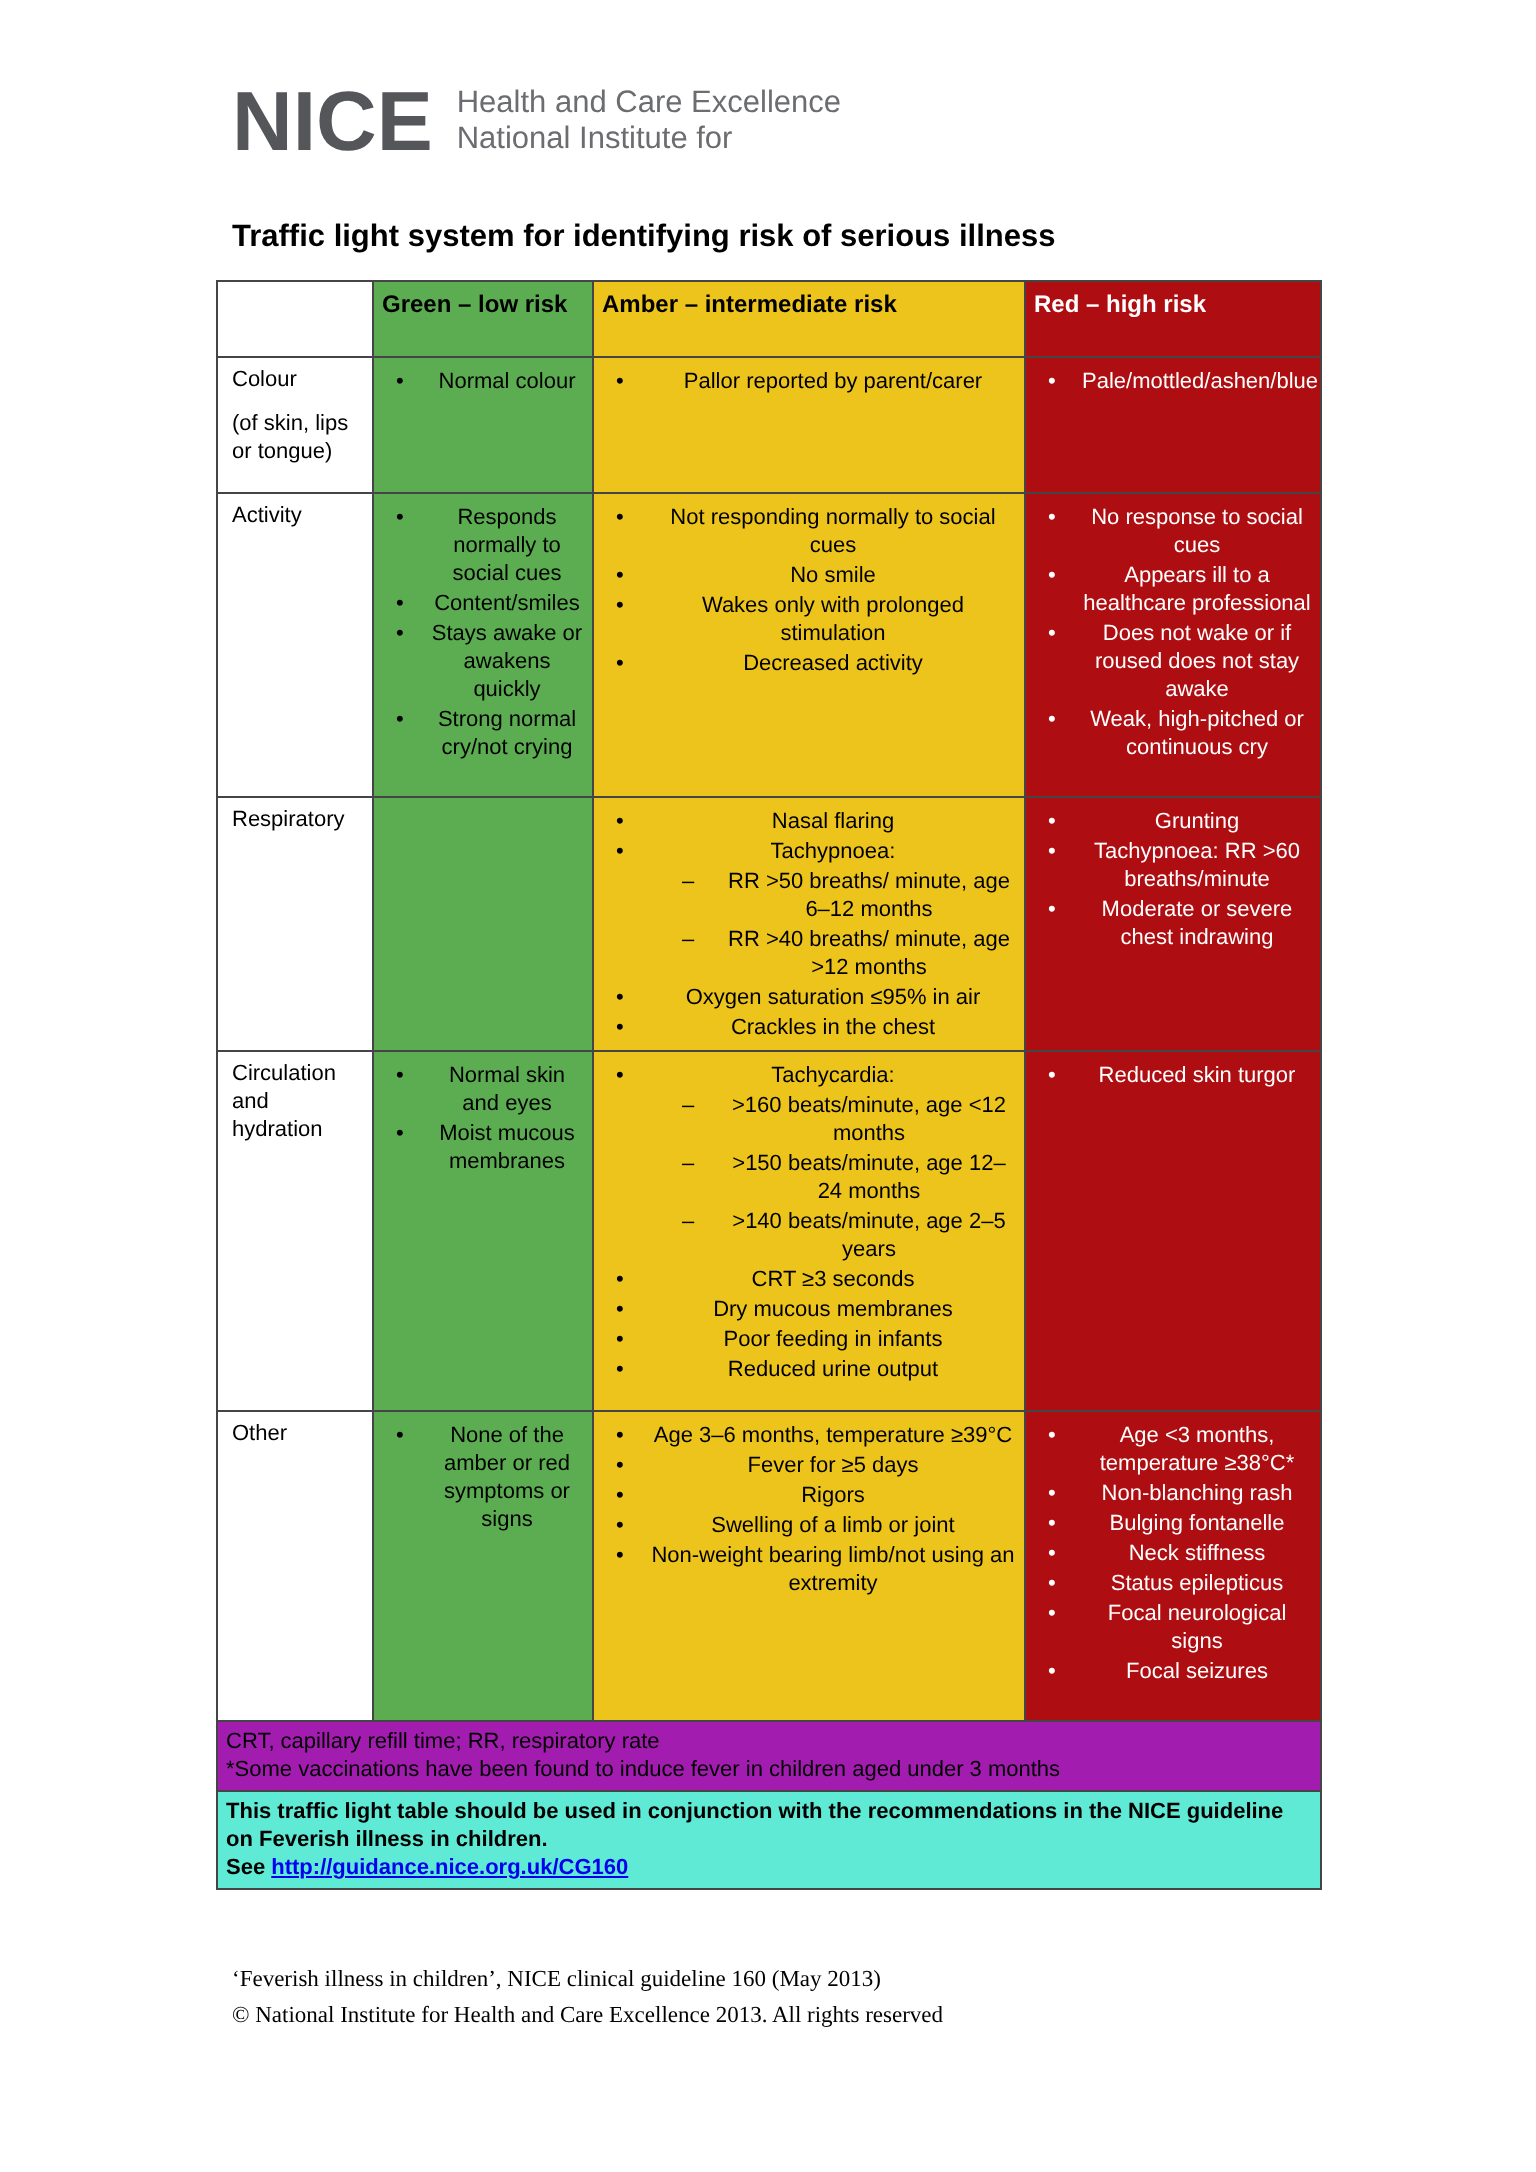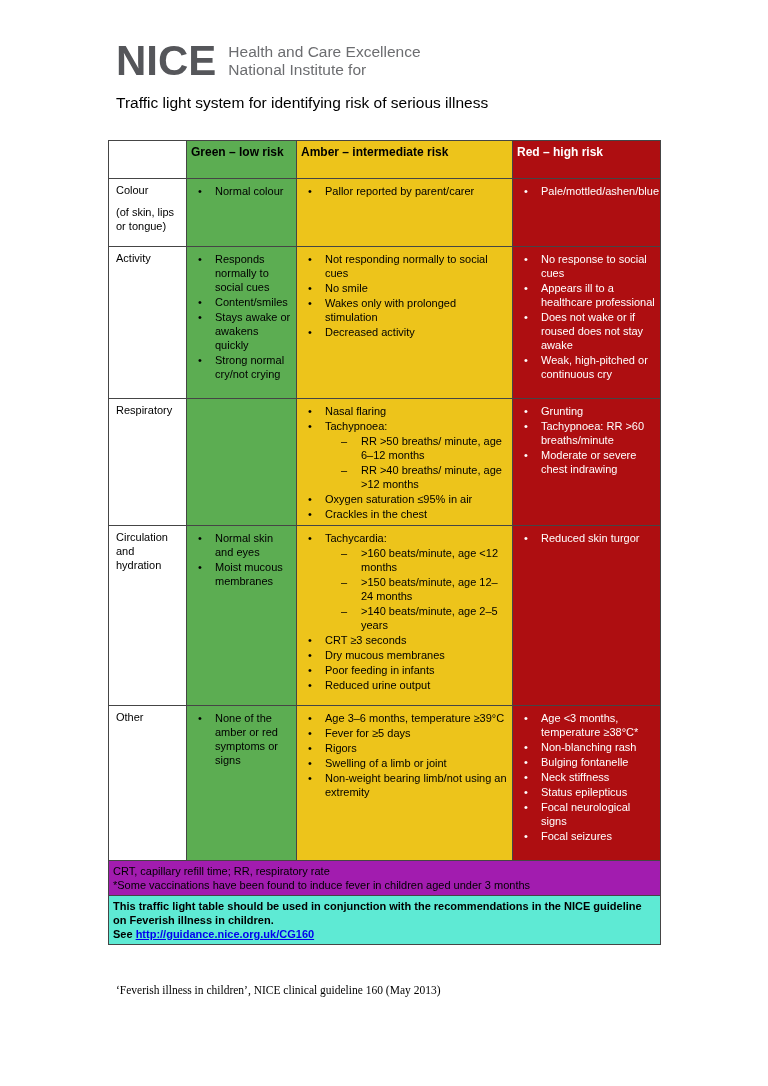--- a/index.html
+++ b/index.html
@@ -18,22 +18,22 @@
     font-size: 42px; font-weight: bold; letter-spacing: 0px;
     color: var(--logo-gray); line-height: 38px;
   }
   .logo-tagline {
     margin-left: 12px; font-size: 15.5px; line-height: 18px;
     color: var(--tagline-gray);
   }
 
   
   .title {
-    position: absolute; left: 116px; top: 94px;
-    font-size: 15.5px; font-weight: normal; margin: 0;
+    position: absolute; left: 116px; top: 110px;
+    font-size: 15.5px; font-weight: bold; margin: 0;
   }
 
   
   table.tl {
     position: absolute; left: 108px; top: 140px;
     border-collapse: collapse; table-layout: fixed;
     width: 552px;
   }
   table.tl col.c-label { width: 78px; }
   table.tl col.c-green { width: 110px; }
@@ -58,21 +58,21 @@
   tr.rh-1  { height: 152px; }
   tr.rh-2  { height: 127px; }
   tr.rh-3  { height: 180px; }
   tr.rh-4  { height: 155px; }
   tr.rh-f1 { height: 30px; }
   tr.rh-f2 { height: 47px; }
 
   .label-title { padding: 1px 0 0 3px; }
   .label-sub   { padding: 8px 0 0 3px; }
 
-  ul.items { list-style: none; margin: 2px 0 0 0; padding: 0; }
+  ul.items { list-style: none; margin: 2px 0 0 0; padding: 0; text-align: center; }
   li.bullet { position: relative; padding-left: 24px; margin-bottom: 1px; }
   li.bullet::before { content: "\2022"; position: absolute; left: 7px; }
   li.sub { position: relative; padding-left: 60px; margin-bottom: 1px; }
   li.sub::before { content: "\2013"; position: absolute; left: 40px; }
 
   td.foot-cell { padding: 1px 6px 2px 24px; background: #a21caf; color: #000; }
   td.note-cell { padding: 3px 6px 2px 24px; background: #5eead4; color: #000; font-weight: bold; line-height: 14.5px; }
   a.guide-link { color: var(--link); text-decoration: underline; font-weight: bold; }
 
   
@@ -248,15 +248,16 @@
           <td class="note-cell" colspan="4">
             <div>This traffic light table should be used in conjunction with the recommendations in the NICE guideline on Feverish illness in children.</div>
             <div><span>See </span><a class="guide-link" href="#">http://guidance.nice.org.uk/CG160</a></div>
           </td>
         </tr>
       </tbody>
   </table>
 
   <div class="footer">
     <div>‘Feverish illness in children’, NICE clinical guideline 160 (May 2013)</div>
+    <div>© National Institute for Health and Care Excellence 2013. All rights reserved</div>
   </div>
 
 </div>
 
 </body></html>

